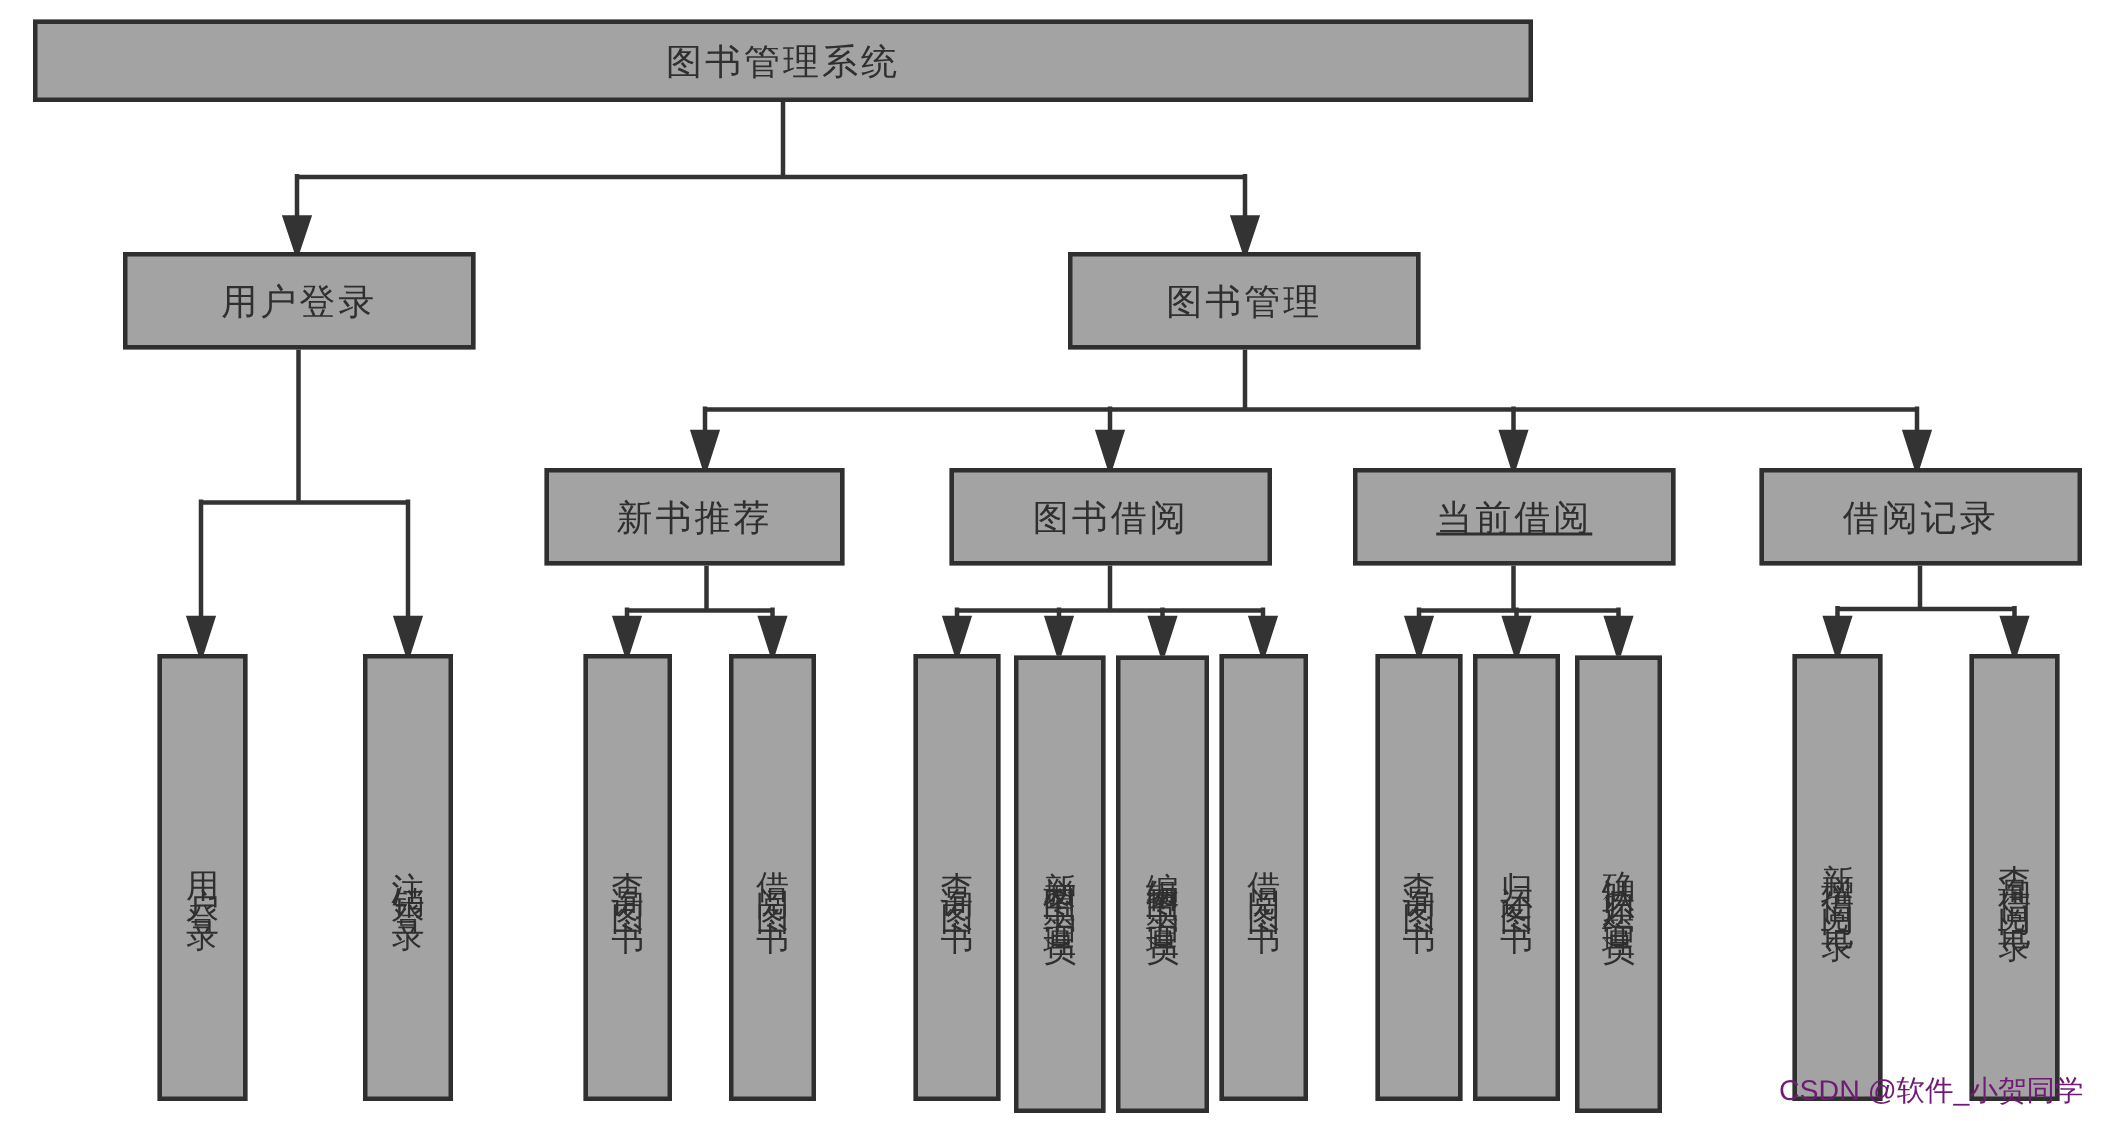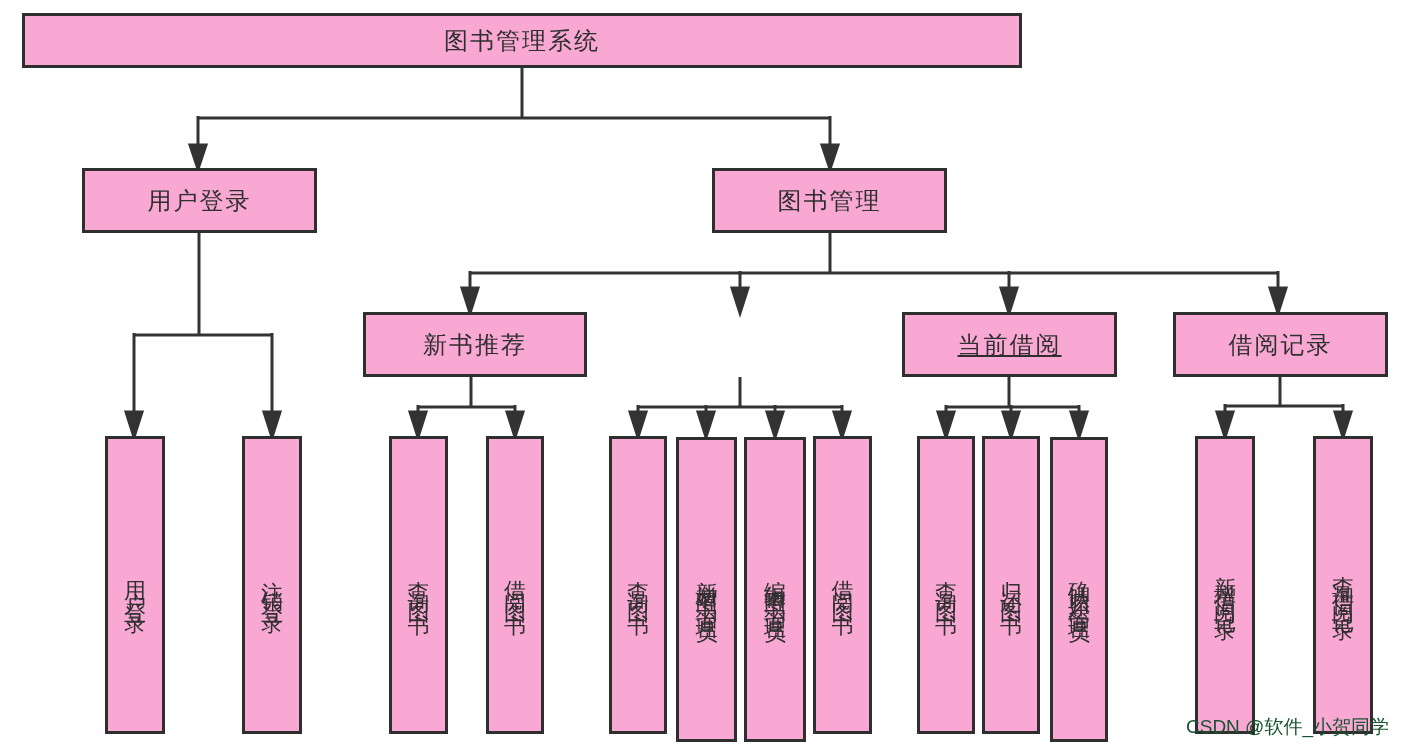--- a/index.html
+++ b/index.html
@@ -18,21 +18,21 @@
   .edges {
     position: absolute;
     left: 0;
     top: 0;
     pointer-events: none;
   }
   .box {
     position: absolute;
     box-sizing: border-box;
     border: 3px solid #2f2f2f;
-    background: #f9a8d4;
+    background: #a3a3a3;
     display: flex;
     align-items: center;
     justify-content: center;
     color: #2f2f2f;
   }
   .hnode {
     font-size: 24px;
     letter-spacing: 2px;
     white-space: nowrap;
   }
@@ -45,21 +45,21 @@
     color: #2f2f2f;
   }
   .ls4 span { letter-spacing: 11px; }
   .ls6 span { letter-spacing: 9px; }
   .ls9 span { letter-spacing: 6px; }
   .watermark {
     position: absolute;
     left: 1186px;
     top: 714px;
     font-size: 19px;
-    color: #14532d;
+    color: #701a75;
     white-space: nowrap;
     z-index: 10;
     text-align: center;
   }
 </style>
 </head>
 <body>
 
 <div class="stage">
 
@@ -145,22 +145,25 @@
     <span>图书管理系统</span>
   </div>
 
   <div class="box hnode" style="left:82px; top:168px; width:235px; height:65px;">
     <span>用户登录</span>
   </div>
   <div class="box hnode" style="left:712px; top:168px; width:235px; height:65px;font-family:Liberation Serif, serif;">
     <span>图书管理</span>
   </div>
 
-  <div class="box hnode" style="left:363px; top:312px; width:224px; height:65px;">
+  <div class="box hnode" style="left:363px; top:312px; width:200px; height:65px;">
     <span>新书推荐</span>
+  </div>
+  <div class="box hnode" style="left:633px; top:312px; width:215px; height:65px;">
+    <span>图书借阅</span>
   </div>
   <div class="box hnode" style="left:902px; top:312px; width:215px; height:65px;text-decoration:underline;">
     <span>当前借阅</span>
   </div>
   <div class="box hnode" style="left:1173px; top:312px; width:215px; height:65px;">
     <span>借阅记录</span>
   </div>
 
   <div class="box vnode ls4" style="left:105px; top:436px; width:60px; height:298px;">
     <span>用户登录</span>

